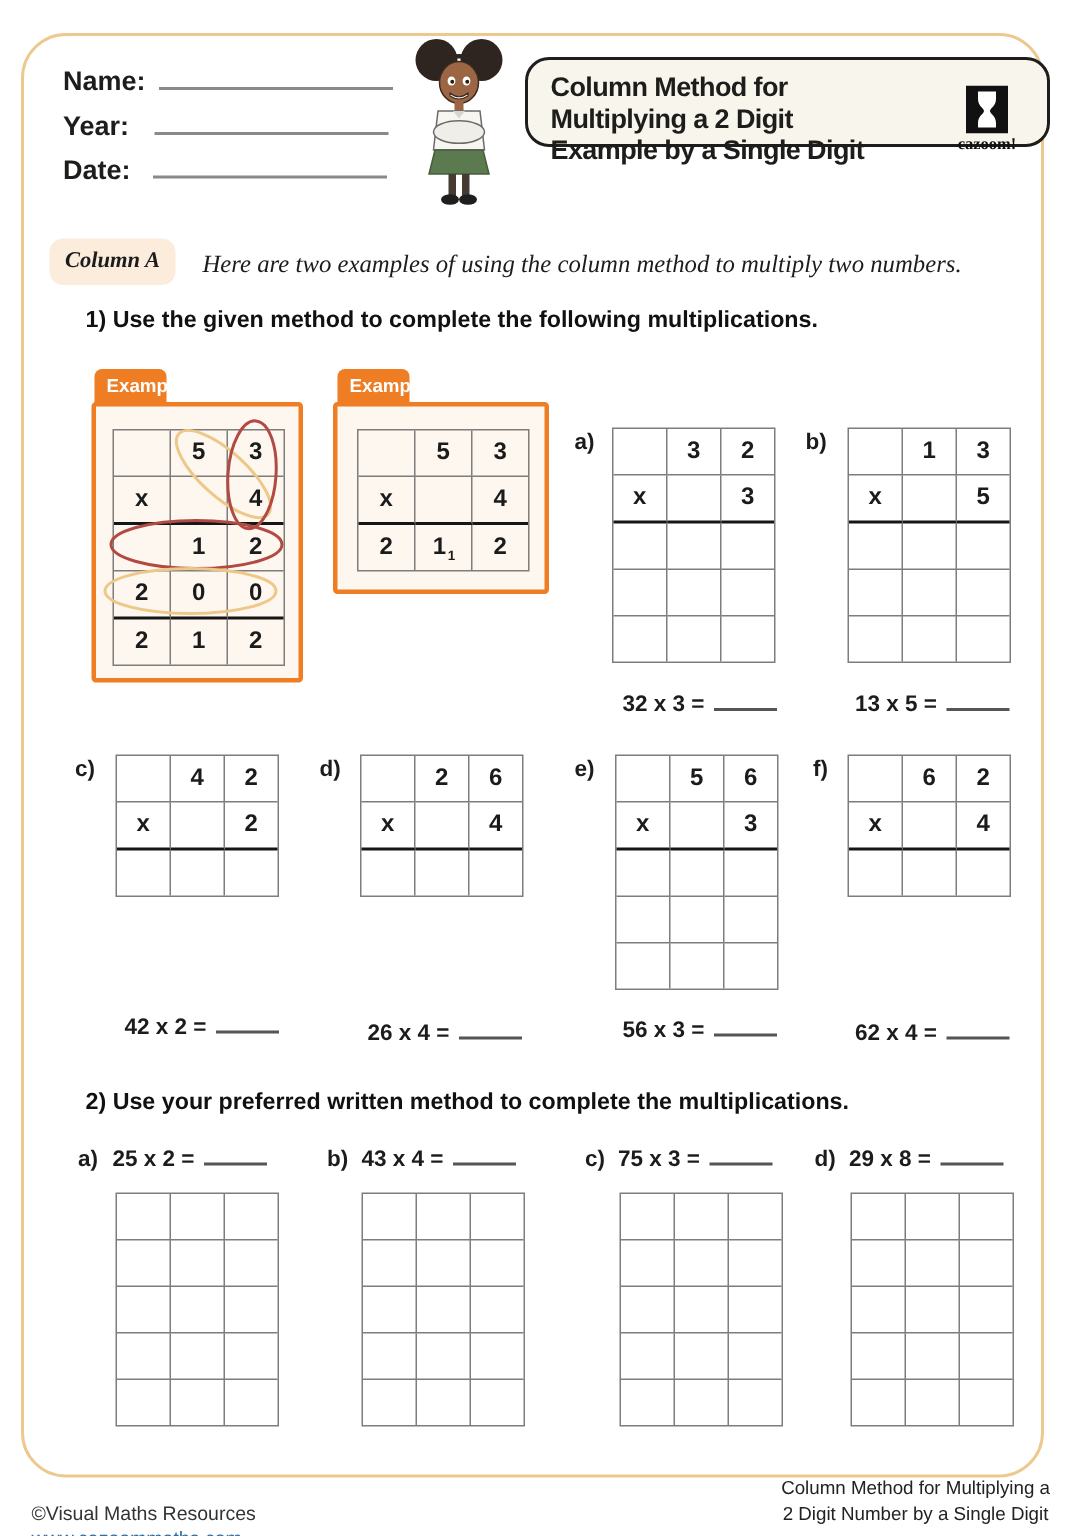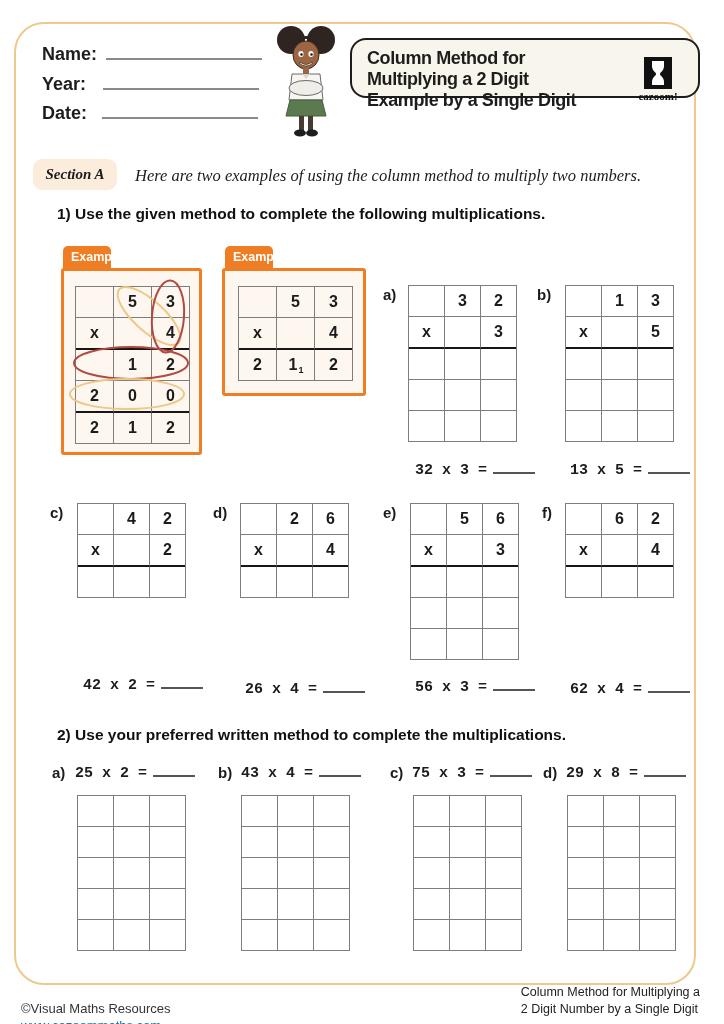--- a/index.html
+++ b/index.html
@@ -41,27 +41,27 @@
   .grid .grid-cell{width:var(--cw);height:var(--ch);border-right:1px solid #7d7d7d;border-bottom:1px solid #7d7d7d;
         box-sizing:content-box;display:flex;align-items:center;justify-content:center;
         font-weight:bold;font-size:16px;color:#1b1b1b;}
   .grid .grid-row .grid-cell:last-child{border-right:none;}
   .grid .grid-row:last-child .grid-cell{border-bottom:none;}
   .grid .grid-row.heavy-below .grid-cell{border-bottom:2px solid #161616;}
   .cells37{--cw:37px;--ch:30px;}
   .carry-sub{font-size:9px;font-weight:bold;position:relative;top:5px;left:1px;}
 
   .plabel{font-weight:bold;font-size:15px;}
-  .equation{font-weight:bold;font-size:15px;white-space:nowrap;font-family:Liberation Mono, monospace;}
+  .equation{font-weight:bold;font-size:15px;white-space:nowrap;}
   .blank-line{display:inline-block;width:42px;height:11px;border-bottom:2px solid #555;margin-left:6px;}
 
   
   #footer-left{left:21px;top:984px;font-size:13px;color:#333;line-height:17px;margin-top:16px;}
   #footer-url{color:#2e6da4;text-decoration:underline;cursor:pointer;}
-  #footer-right{right:24px;top:984px;text-align:left;font-size:12.5px;color:#222;line-height:17px;}
+  #footer-right{right:24px;top:984px;text-align:center;font-size:12.5px;color:#222;line-height:17px;}
 
   svg{display:block;}
   .overlay{pointer-events:none;}
 </style>
 </head>
 <body>
 
 <div id="page">
   <div id="frame" class="abs"></div>
 
@@ -104,21 +104,21 @@
     </div>
     <div id="logo">
       <svg id="logo-square" width="28" height="32" viewBox="0 0 28 32">
         <rect x="0" y="0" width="28" height="32" fill="#111"></rect>
         <path d="M8,4 L20,4 L20,9 C20,14 16,15 16,17 C16,19 20,20 20,25 L20,28 L8,28 L8,25 C8,20 12,19 12,17 C12,15 8,14 8,9 Z" fill="#fff"></path>
       </svg>
       <div id="logo-text">cazoom!</div>
     </div>
   </div>
 
-  <div id="badge" class="abs">Section A</div>
+  <div id="badge" class="abs">Column A</div>
   <div id="intro" class="abs">Here are two examples of using the column method to multiply two numbers.</div>
 
   <div class="abs instruction" style="left:57px;top:205px">1) Use the given method to complete the following multiplications.</div>
 
   <div class="abs ex-tab" style="left:63px;top:246px">Example:</div>
   <div class="abs ex-box" style="left:61px;top:268px;width:141px;height:187px"></div>
   <div class="abs grid cells37" style="left:75px;top:286px;z-index:2">
       <div class="grid-row">
         <div class="grid-cell"></div>
         <div class="grid-cell">5</div>

